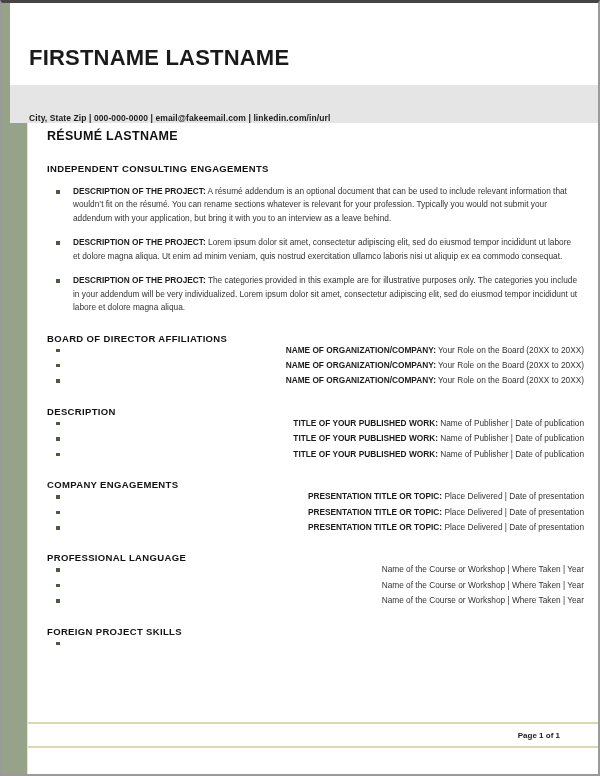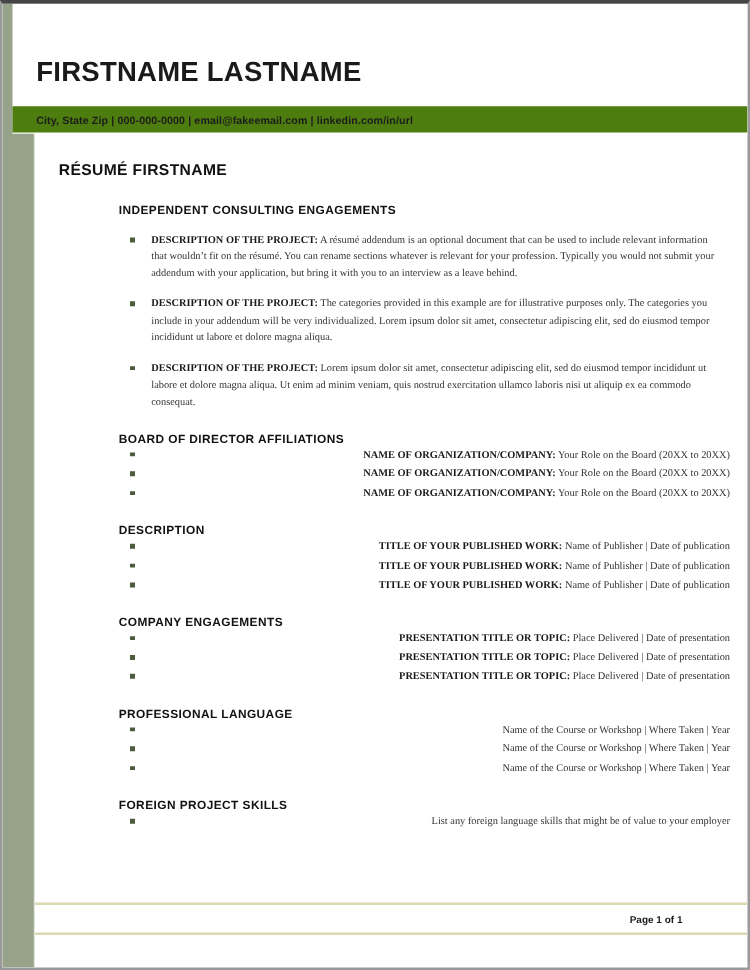--- a/index.html
+++ b/index.html
@@ -56,24 +56,24 @@
     font-weight: bold;
     letter-spacing: 0.2px;
     color: #1a1a1a;
     white-space: nowrap;
   }
   .contact-bar {
     position: absolute;
     left: 0;
     right: 0;
     top: 82px;
-    height: 21px;
-    background: #4d7c0f;
+    height: 38px;
+    background: #e5e5e5;
     display: flex;
-    align-items: center;
+    align-items: flex-end;
   }
   .contact-text {
     padding-left: 19px;
     font-size: 8.5px;
     font-weight: bold;
     color: #1c1c1c;
     letter-spacing: 0.1px;
     white-space: nowrap;
   }
 
@@ -89,36 +89,35 @@
   }
 
   .doc-title {
     margin: 22px 0 0 0;
     font-size: 12.5px;
     font-weight: bold;
     color: #111111;
     letter-spacing: 0.3px;
   }
 
-  .section { margin-top: 0; margin-left: 48px; }
+  .section { margin-top: 0; }
   .section-heading {
     font-size: 9.5px;
     font-weight: bold;
     color: #111111;
     letter-spacing: 0.35px;
     margin: 0;
   }
   .sec-gap-1 { margin-top: 20px; }
   .sec-gap-2 { margin-top: 18px; }
 
   ul.bullets {
     list-style: none;
     margin: 0;
     padding: 0;
-    font-family: Liberation Serif, serif;
   }
   ul.bullets > li {
     position: relative;
     padding-left: 26px;
     font-size: 8.3px;
     line-height: 1.62;
     color: #262626;
   }
   ul.bullets > li .sq {
     position: absolute;
@@ -156,52 +155,52 @@
     border-top: 2px solid #dcd8b2;
     border-bottom: 2px solid #dcd8b2;
     display: flex;
     align-items: center;
     justify-content: flex-end;
   }
   .page-num {
     font-size: 8px;
     font-weight: bold;
     color: #1c1c1c;
-    padding-right: 52px;
+    padding-right: 38px;
   }
 </style>
 </head>
 <body>
 
 <div class="page">
 
   <div class="side-band"></div>
 
   <div class="header-zone">
     <div class="name-line">FIRSTNAME LASTNAME</div>
     <div class="contact-bar">
       <div class="contact-text">City, State Zip  |  000-000-0000 | email@fakeemail.com | linkedin.com/in/url</div>
     </div>
   </div>
 
   <div class="content">
 
-    <div class="doc-title">RÉSUMÉ FIRSTNAME</div>
+    <div class="doc-title">RÉSUMÉ LASTNAME</div>
 
     <div class="section sec-gap-1">
       <div class="section-heading">INDEPENDENT CONSULTING ENGAGEMENTS</div>
       <ul class="bullets wide para-list">
         <li>
           <span class="sq"></span><span class="lbl">DESCRIPTION OF THE PROJECT:</span><span class="val"> A résumé addendum is an optional document that can be used to include relevant information that wouldn’t fit on the résumé. You can rename sections whatever is relevant for your profession. Typically you would not submit your addendum with your application, but bring it with you to an interview as a leave behind.</span>
         </li>
         <li>
+          <span class="sq"></span><span class="lbl">DESCRIPTION OF THE PROJECT:</span><span class="val"> Lorem ipsum dolor sit amet, consectetur adipiscing elit, sed do eiusmod tempor incididunt ut labore et dolore magna aliqua. Ut enim ad minim veniam, quis nostrud exercitation ullamco laboris nisi ut aliquip ex ea commodo consequat.</span>
+        </li>
+        <li>
           <span class="sq"></span><span class="lbl">DESCRIPTION OF THE PROJECT:</span><span class="val"> The categories provided in this example are for illustrative purposes only. The categories you include in your addendum will be very individualized. Lorem ipsum dolor sit amet, consectetur adipiscing elit, sed do eiusmod tempor incididunt ut labore et dolore magna aliqua.</span>
-        </li>
-        <li>
-          <span class="sq"></span><span class="lbl">DESCRIPTION OF THE PROJECT:</span><span class="val"> Lorem ipsum dolor sit amet, consectetur adipiscing elit, sed do eiusmod tempor incididunt ut labore et dolore magna aliqua. Ut enim ad minim veniam, quis nostrud exercitation ullamco laboris nisi ut aliquip ex ea commodo consequat.</span>
         </li>
       </ul>
     </div>
 
     <div class="section sec-gap-2">
       <div class="section-heading">BOARD OF DIRECTOR AFFILIATIONS</div>
       <ul class="bullets line-list">
         <li>
           <span class="sq"></span><span class="lbl">NAME OF ORGANIZATION/COMPANY:</span><span class="val"> Your Role on the Board (20XX to 20XX)</span>
         </li>
@@ -256,21 +255,21 @@
         <li>
           <span class="sq"></span><span class="val">Name of the Course or Workshop  |  Where Taken  |  Year</span>
         </li>
       </ul>
     </div>
 
     <div class="section sec-gap-2">
       <div class="section-heading">FOREIGN PROJECT SKILLS</div>
       <ul class="bullets line-list plain-list">
         <li>
-          <span class="sq"></span><span class="val">List any foreign language skills that might be of value to your employer</span>
+          <span class="sq"></span>
         </li>
       </ul>
     </div>
 
   </div>
 
   <div class="footer">
     <div class="page-num">Page 1 of 1</div>
   </div>
 

